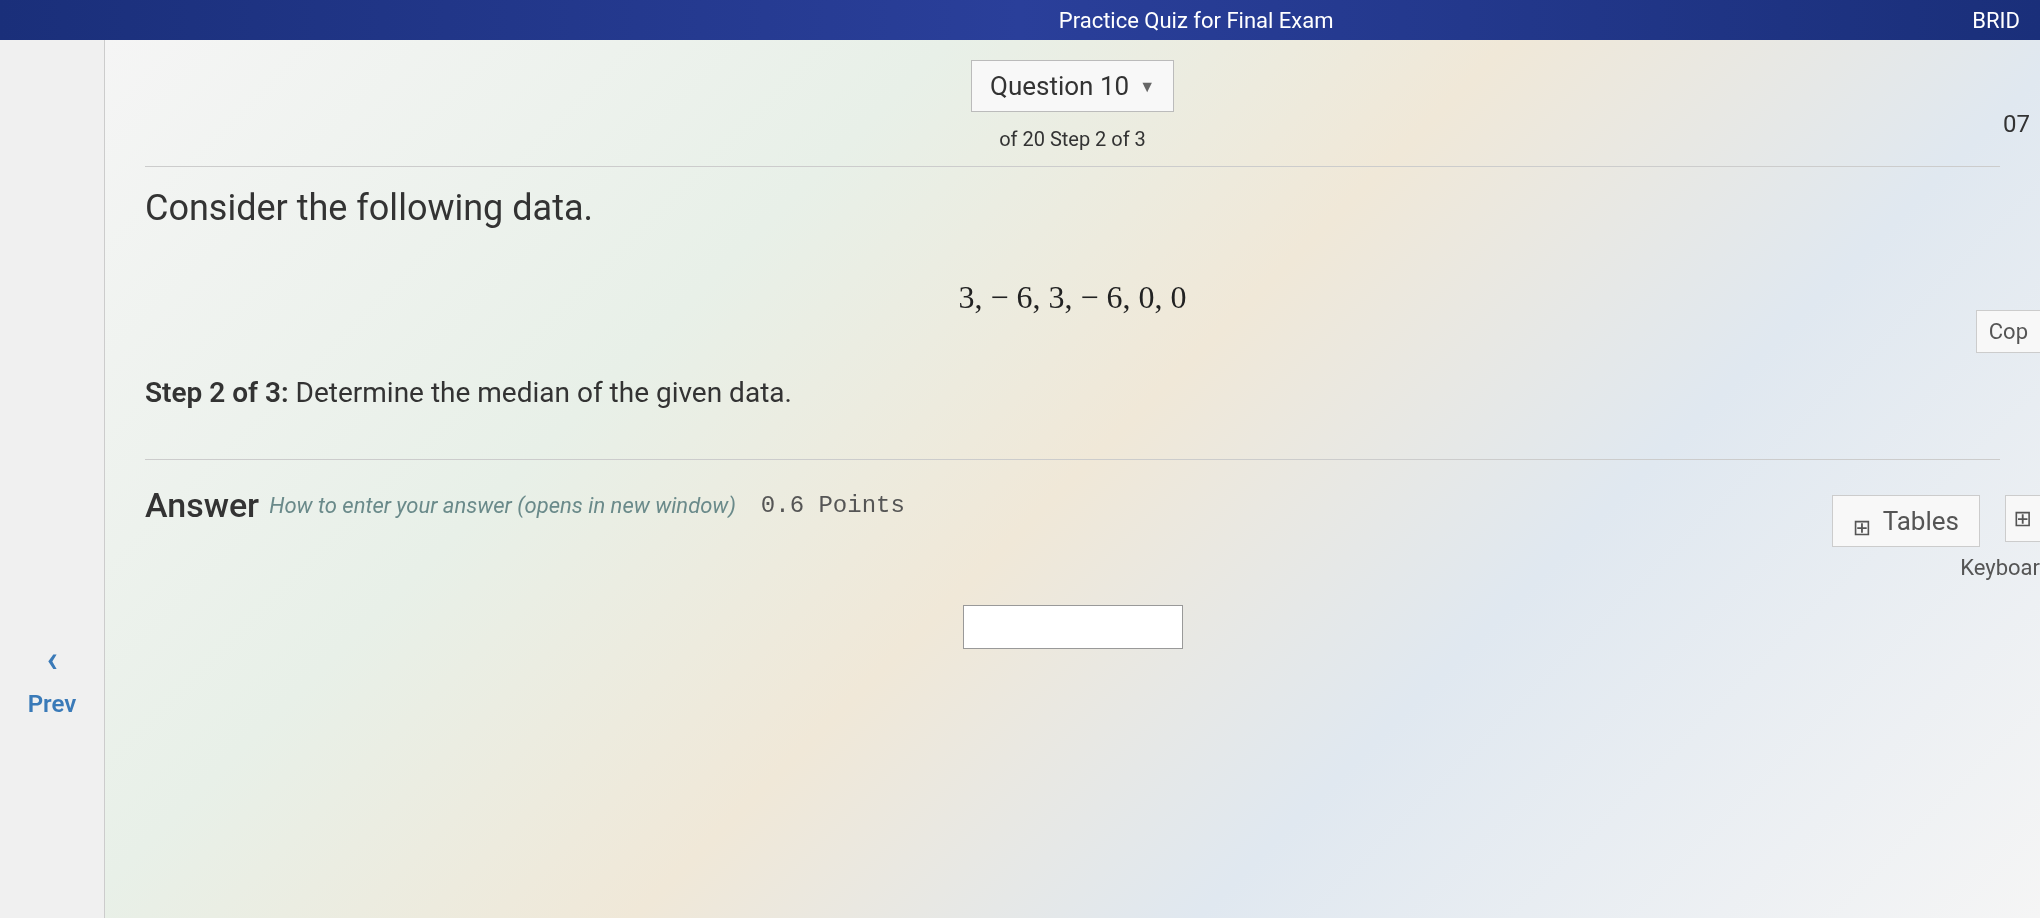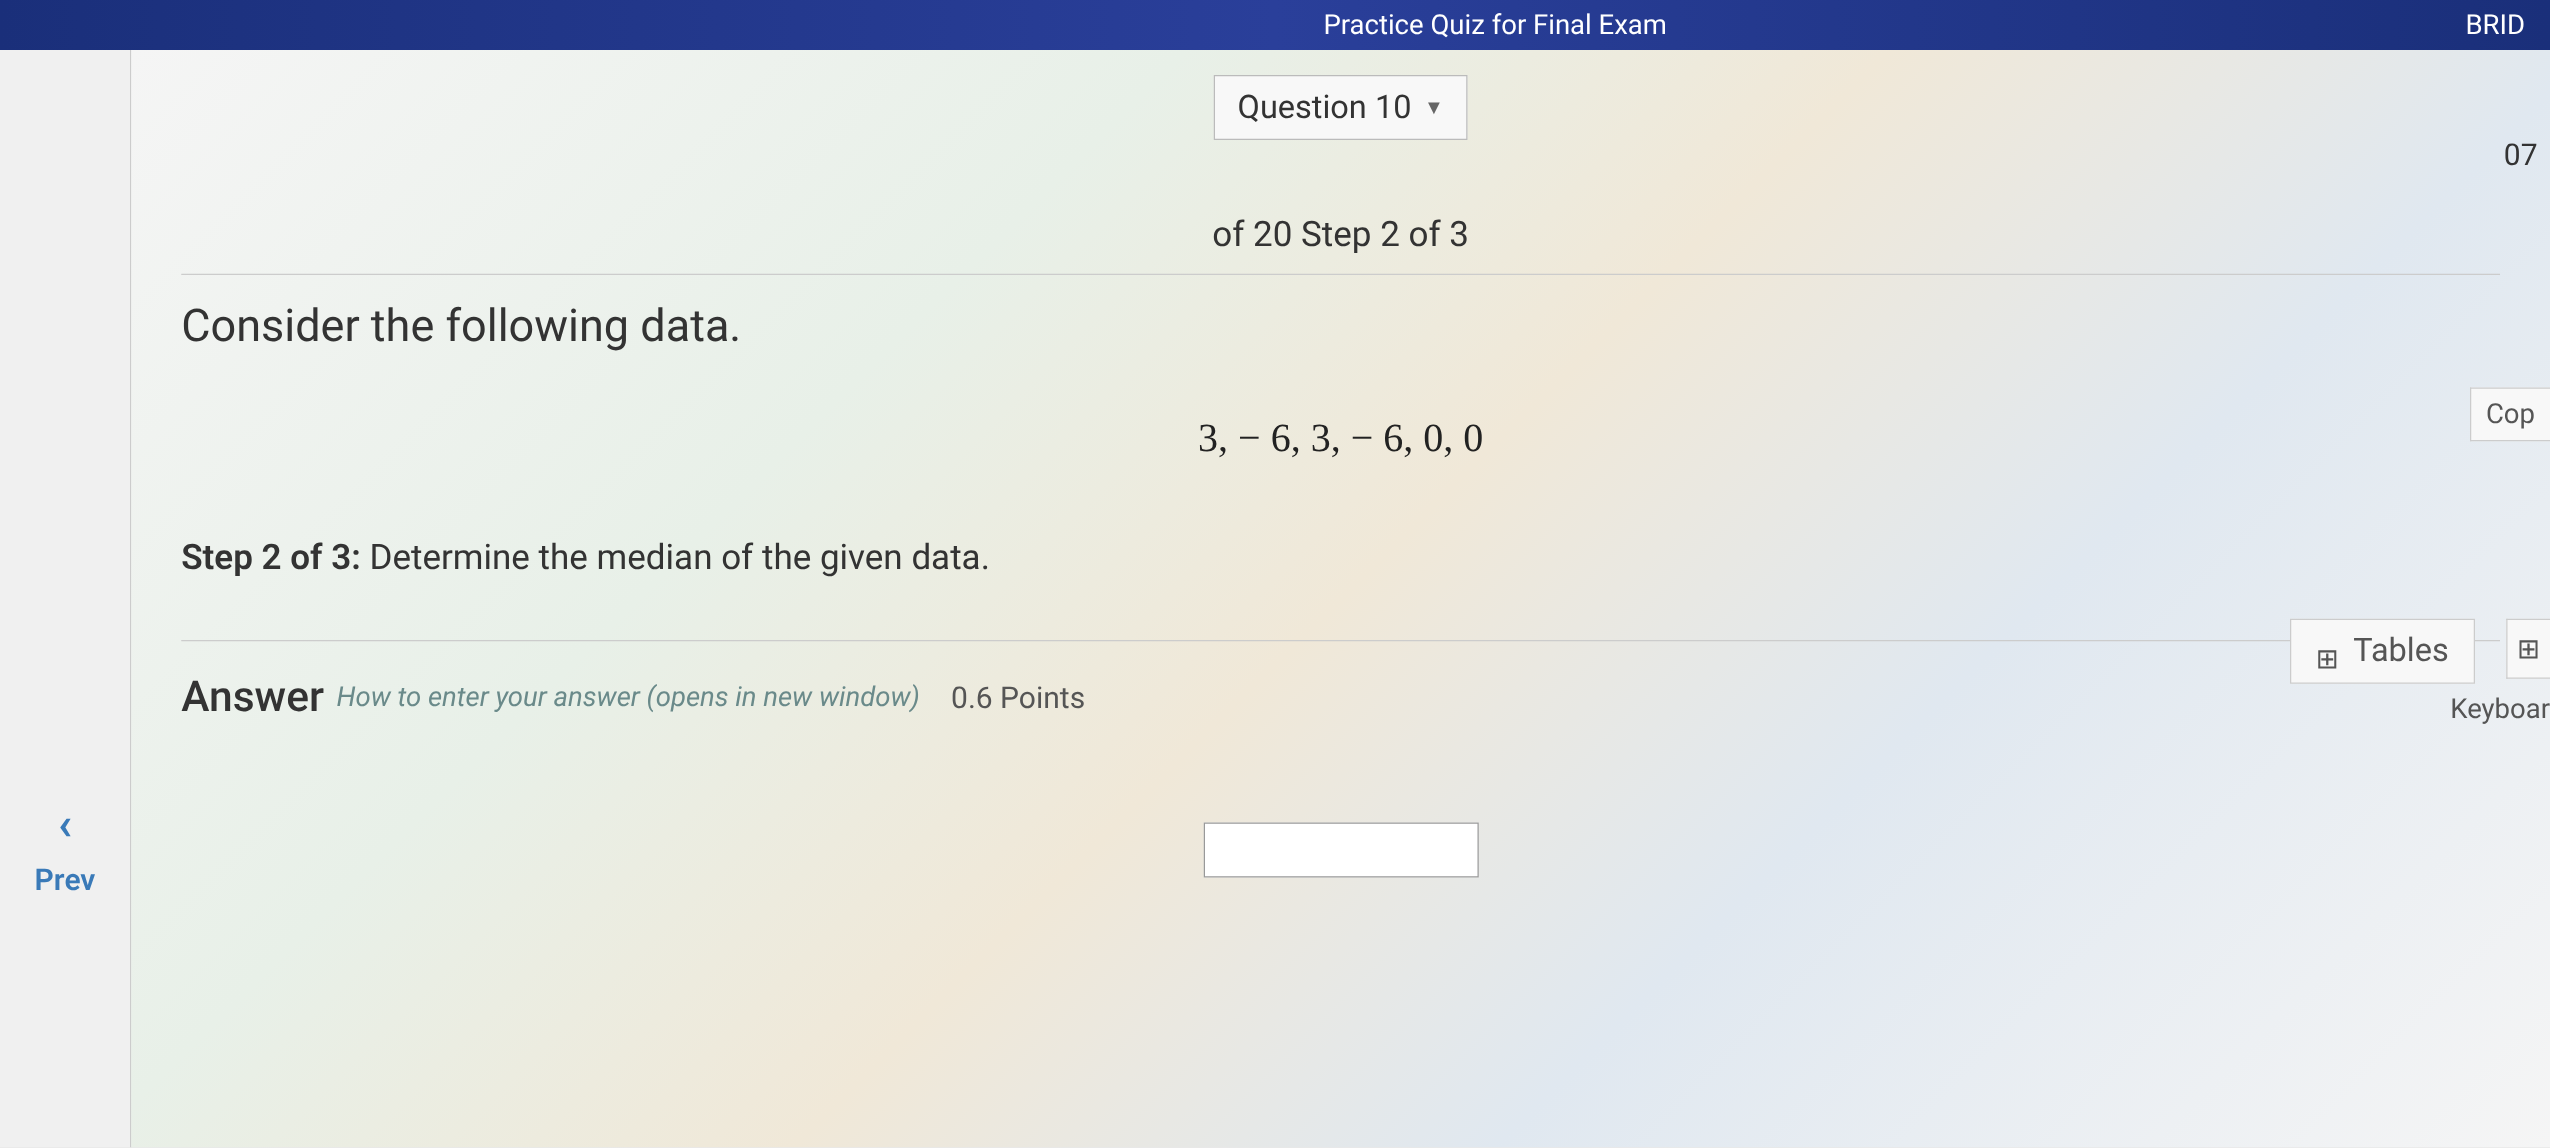--- a/index.html
+++ b/index.html
@@ -84,23 +84,22 @@
       display: flex;
       align-items: center;
       gap: 10px;
       cursor: pointer;
     }
     .dropdown-caret {
       font-size: 16px;
       color: #666;
     }
     .step-text {
-      font-size: 28px;
-      color: #333;
-      margin-top: 44px;
+      font-size: 20px;
+      color: #333;
     }
     .timer-box {
       position: absolute;
       top: 70px;
       right: 0;
       font-size: 24px;
       color: #333;
       padding-right: 10px;
     }
     .question-body {
@@ -153,20 +152,21 @@
     }
     .answer-hint {
       font-size: 22px;
       color: #6a8a8a;
       font-style: italic;
     }
     .points-text {
       font-size: 24px;
       color: #555;
       margin-left: 15px;
+      font-family: Liberation Mono, monospace;
     }
     .tables-btn {
       position: absolute;
       right: 60px;
       top: 455px;
       background: #f8f8f8;
       border: 1px solid #ccc;
       padding: 10px 20px;
       font-size: 26px;
       color: #555;

